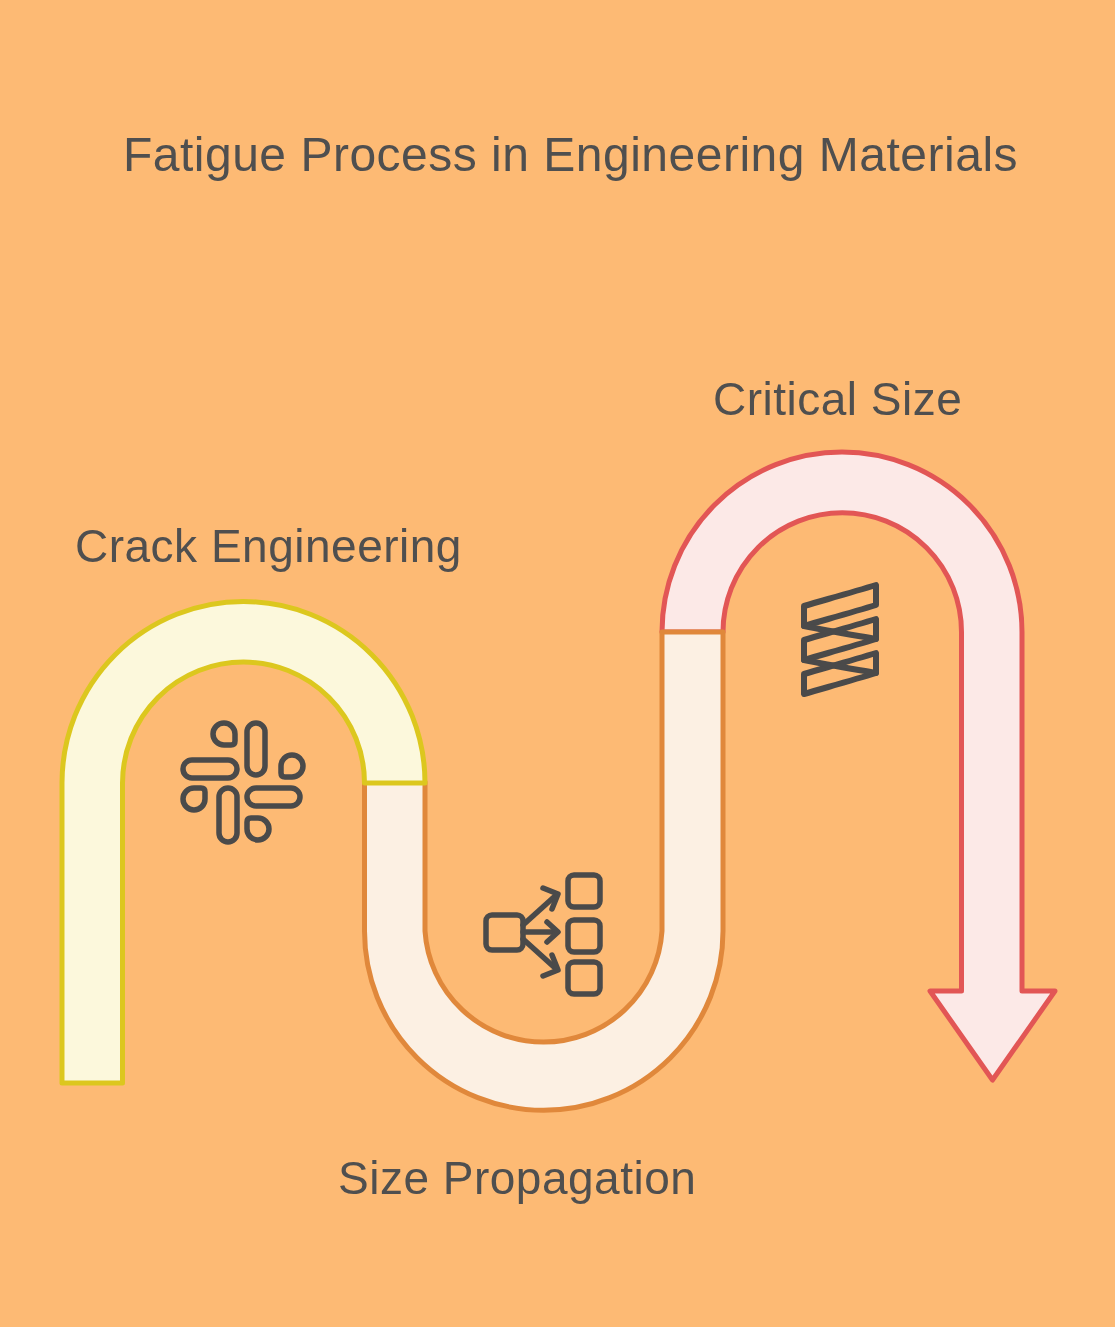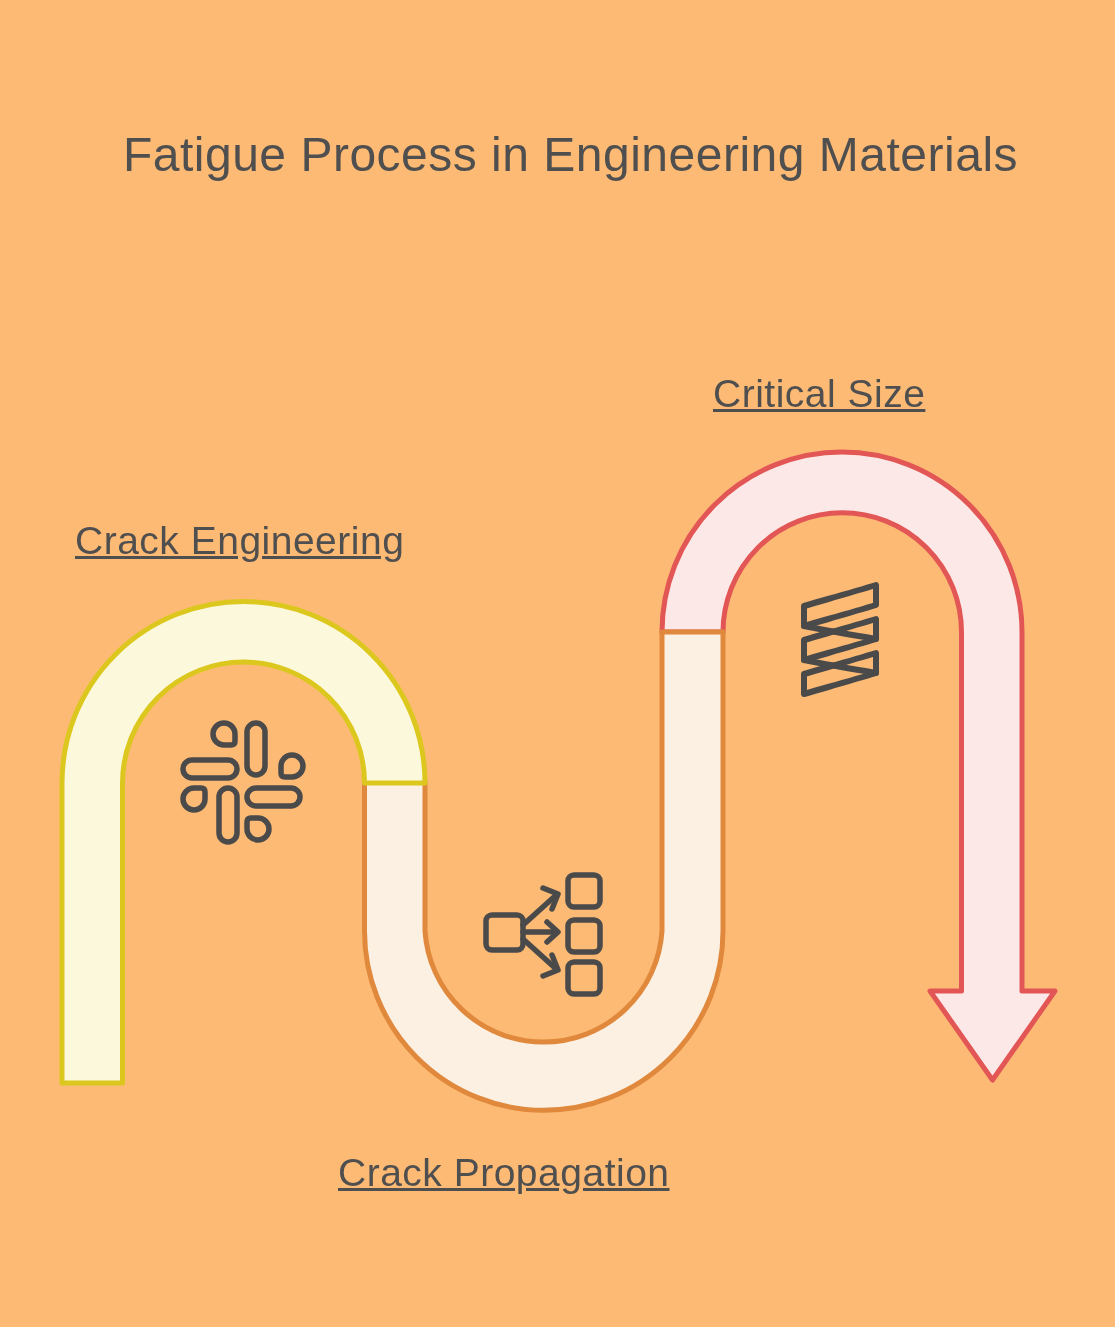--- a/index.html
+++ b/index.html
@@ -19,26 +19,25 @@
     left: 0;
     width: 100%;
     text-align: center;
     font-size: 48px;
     font-weight: 400;
     letter-spacing: 0.5px;
     color: var(--text-color, #4F4F4F);
   }
   .stage-label {
     position: absolute;
-    font-size: 39px;
+    font-size: 46px;
     font-weight: 400;
     letter-spacing: 0.5px;
     color: var(--text-color, #4F4F4F);
     white-space: nowrap;
-    text-decoration: underline;
   }
   .label-initiation  { left: 75px;  top: 519px;  }
   .label-critical    { left: 713px; top: 372px;  }
   .label-propagation { left: 338px; top: 1151px; }
 </style>
 </head>
 <body>
 
 <div class="canvas">
 
@@ -91,15 +90,15 @@
       <path d="M6,92 C30,97 55,101 78,105"></path>
     </g>
   </svg>
 
   <div class="title">Fatigue Process in Engineering Materials</div>
 
   <div class="stage-label label-initiation">Crack Engineering</div>
 
   <div class="stage-label label-critical">Critical Size</div>
 
-  <div class="stage-label label-propagation">Crack Propagation</div>
+  <div class="stage-label label-propagation">Size Propagation</div>
 
 </div>
 
 </body></html>

